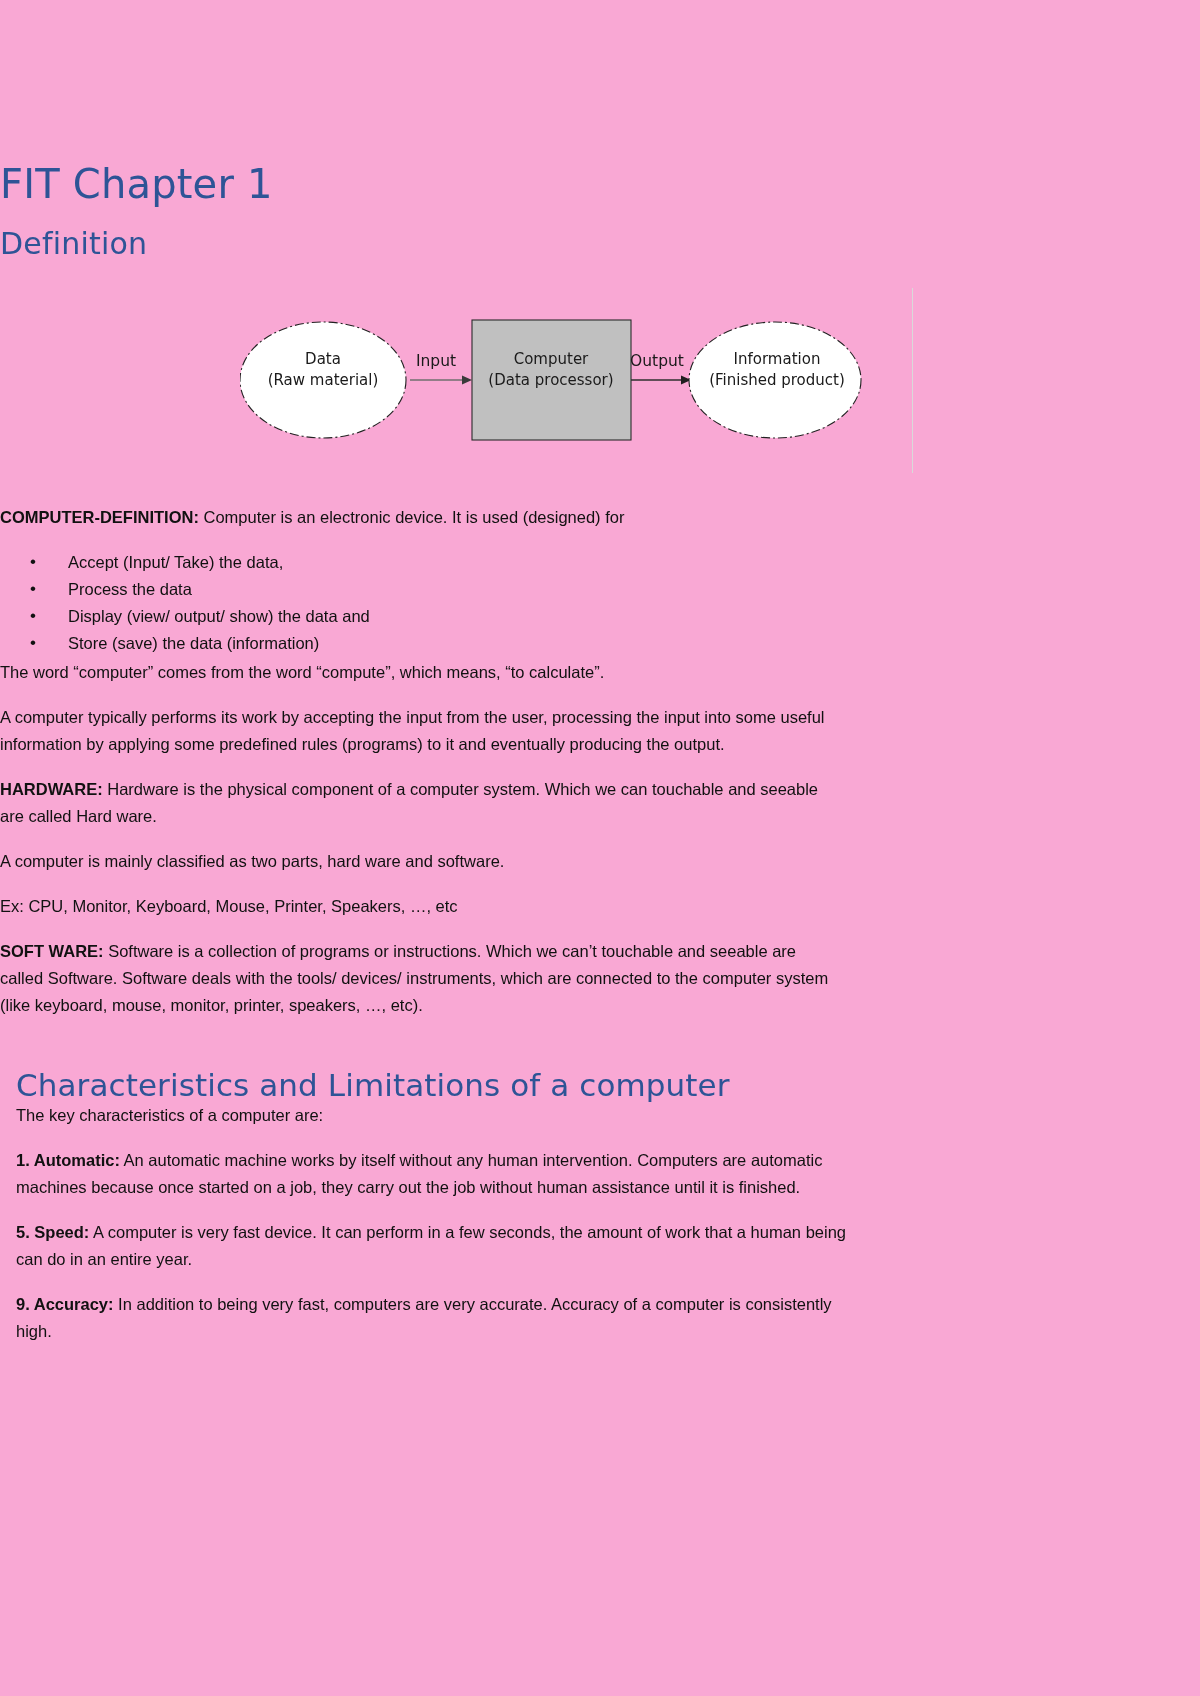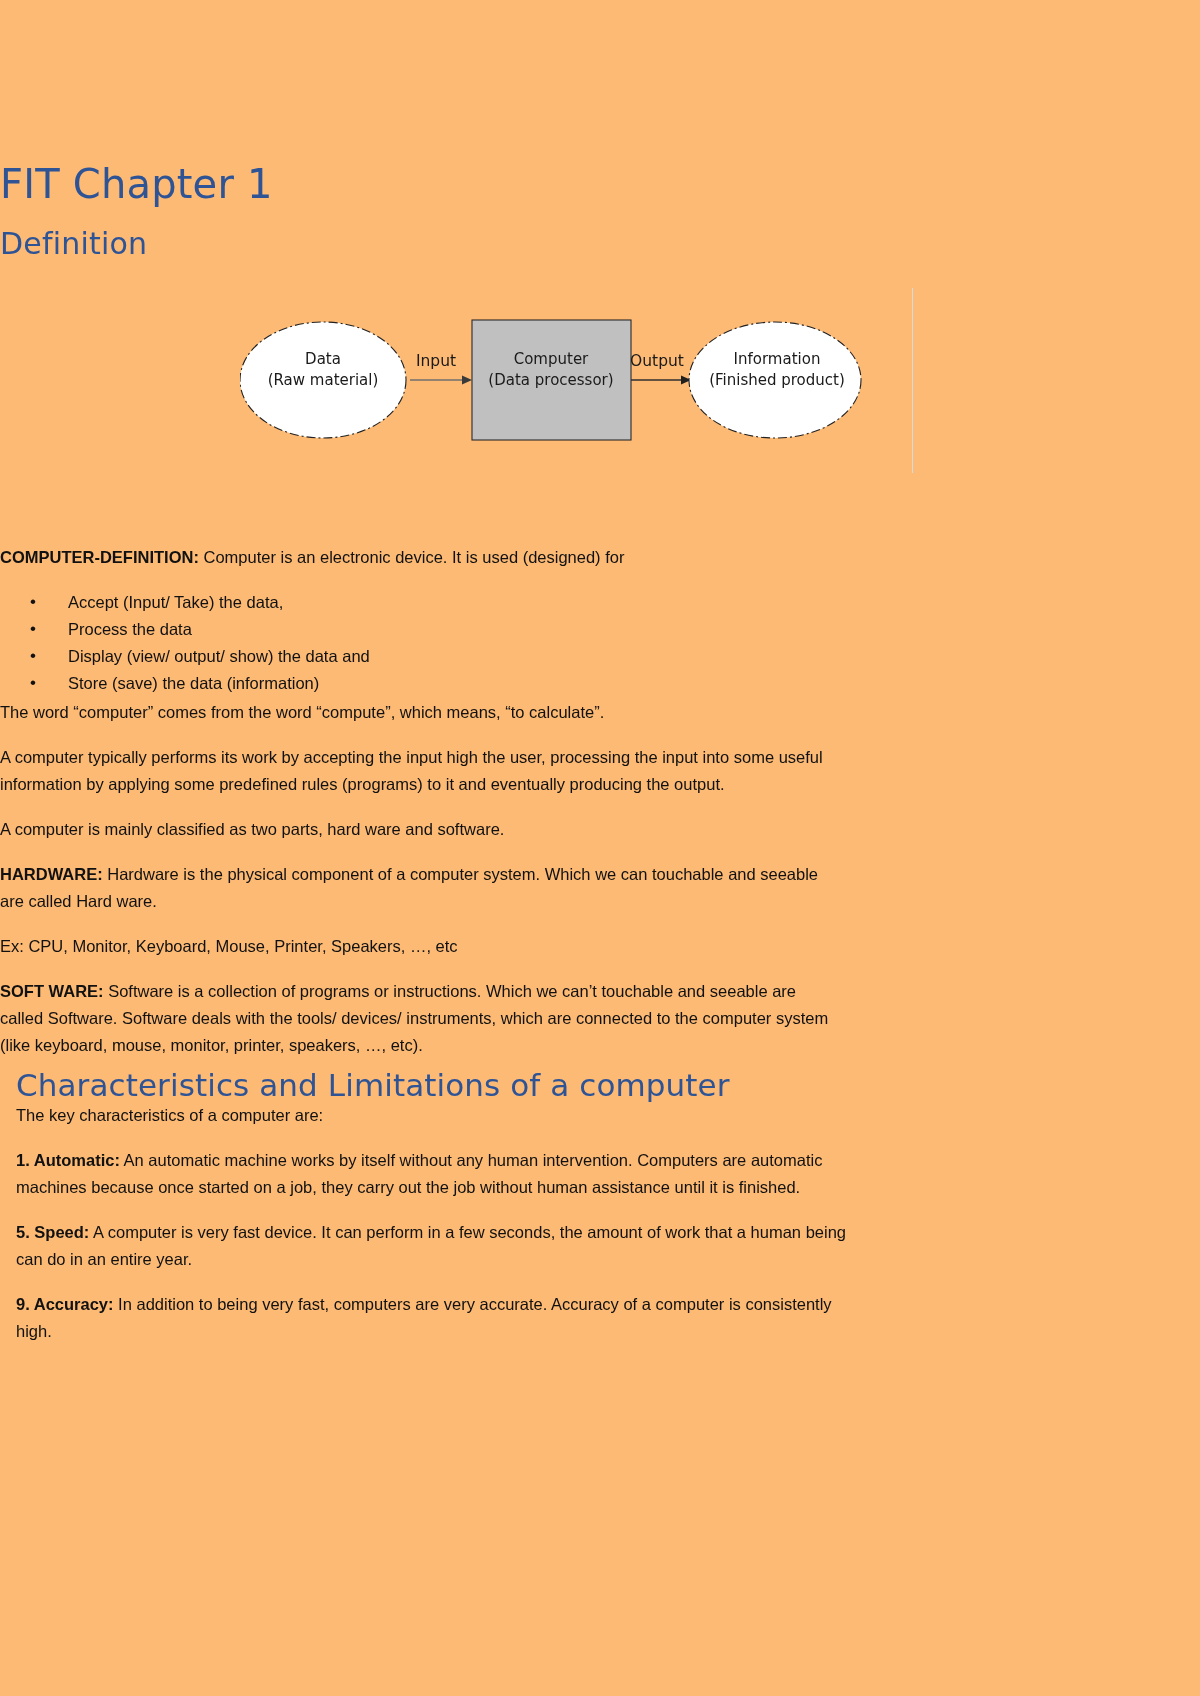--- a/index.html
+++ b/index.html
@@ -14,21 +14,21 @@
     color: #1a1a1a;
     position: relative;
     overflow: hidden;
   }
 
   .page {
     position: absolute;
     left: 0; top: 0;
     width: 1200px;
     height: 1696px;
-    background: #fdba74;
+    background: #f9a8d4;
   }
 
   .content {
     position: absolute;
     left: 138px;
     top: 0;
     width: 830px;
   }
 
   
@@ -129,21 +129,21 @@
     font-size: 15px;
     fill: #1a1a1a;
   }
   .dg-edge-label {
     font-family: "DejaVu Sans", sans-serif;
     font-size: 15.5px;
     fill: #1a1a1a;
   }
 
   
-  .block-defs { position: absolute; left: 0; top: 544px; width: 830px; }
+  .block-defs { position: absolute; left: 0; top: 504px; width: 830px; }
   .block-chars { position: absolute; left: 16px; top: 1068px; width: 840px; }
   .heading-gap { margin: 0 0 10px 0; }
   .after-heading { margin-top: 14px; }
 </style>
 </head>
 <body>
 
 <div class="page">
 
   <h1 class="doc-title">FIT Chapter 1</h1>
@@ -182,26 +182,26 @@
     </p>
 
     <ul class="bullets">
       <li>Accept (Input/ Take) the data,</li>
       <li>Process the data</li>
       <li>Display (view/ output/ show) the data and</li>
       <li>Store (save) the data (information)</li>
     </ul>
 
     <p class="body">The word “computer” comes from the word “compute”, which means, “to calculate”.</p>
-    <p class="body">A computer typically performs its work by accepting the input high the user, processing the input into some useful information by applying some predefined rules (programs) to it and eventually producing the output.</p>
+    <p class="body">A computer typically performs its work by accepting the input from the user, processing the input into some useful information by applying some predefined rules (programs) to it and eventually producing the output.</p>
+    <p class="body">
+      <b class="bold">HARDWARE:</b><span> Hardware is the physical component of a computer system. Which we can touchable and seeable are called Hard ware.</span>
+    </p>
+
     <p class="body">A computer is mainly classified as two parts, hard ware and software.</p>
-
-    <p class="body">
-      <b class="bold">HARDWARE:</b><span> Hardware is the physical component of a computer system. Which we can touchable and seeable are called Hard ware.</span>
-    </p>
 
     <p class="body">Ex: CPU, Monitor, Keyboard, Mouse, Printer, Speakers, …, etc</p>
 
     <p class="body">
       <b class="bold">SOFT WARE:</b><span> Software is a collection of programs or instructions. Which we can’t touchable and seeable are called Software. Software deals with the tools/ devices/ instruments, which are connected to the computer system (like keyboard, mouse, monitor, printer, speakers, …, etc).</span>
     </p>
   </div>
 
   <div class="content block-chars">
     <h2 class="section-heading heading-gap">Characteristics and Limitations of a computer</h2>

